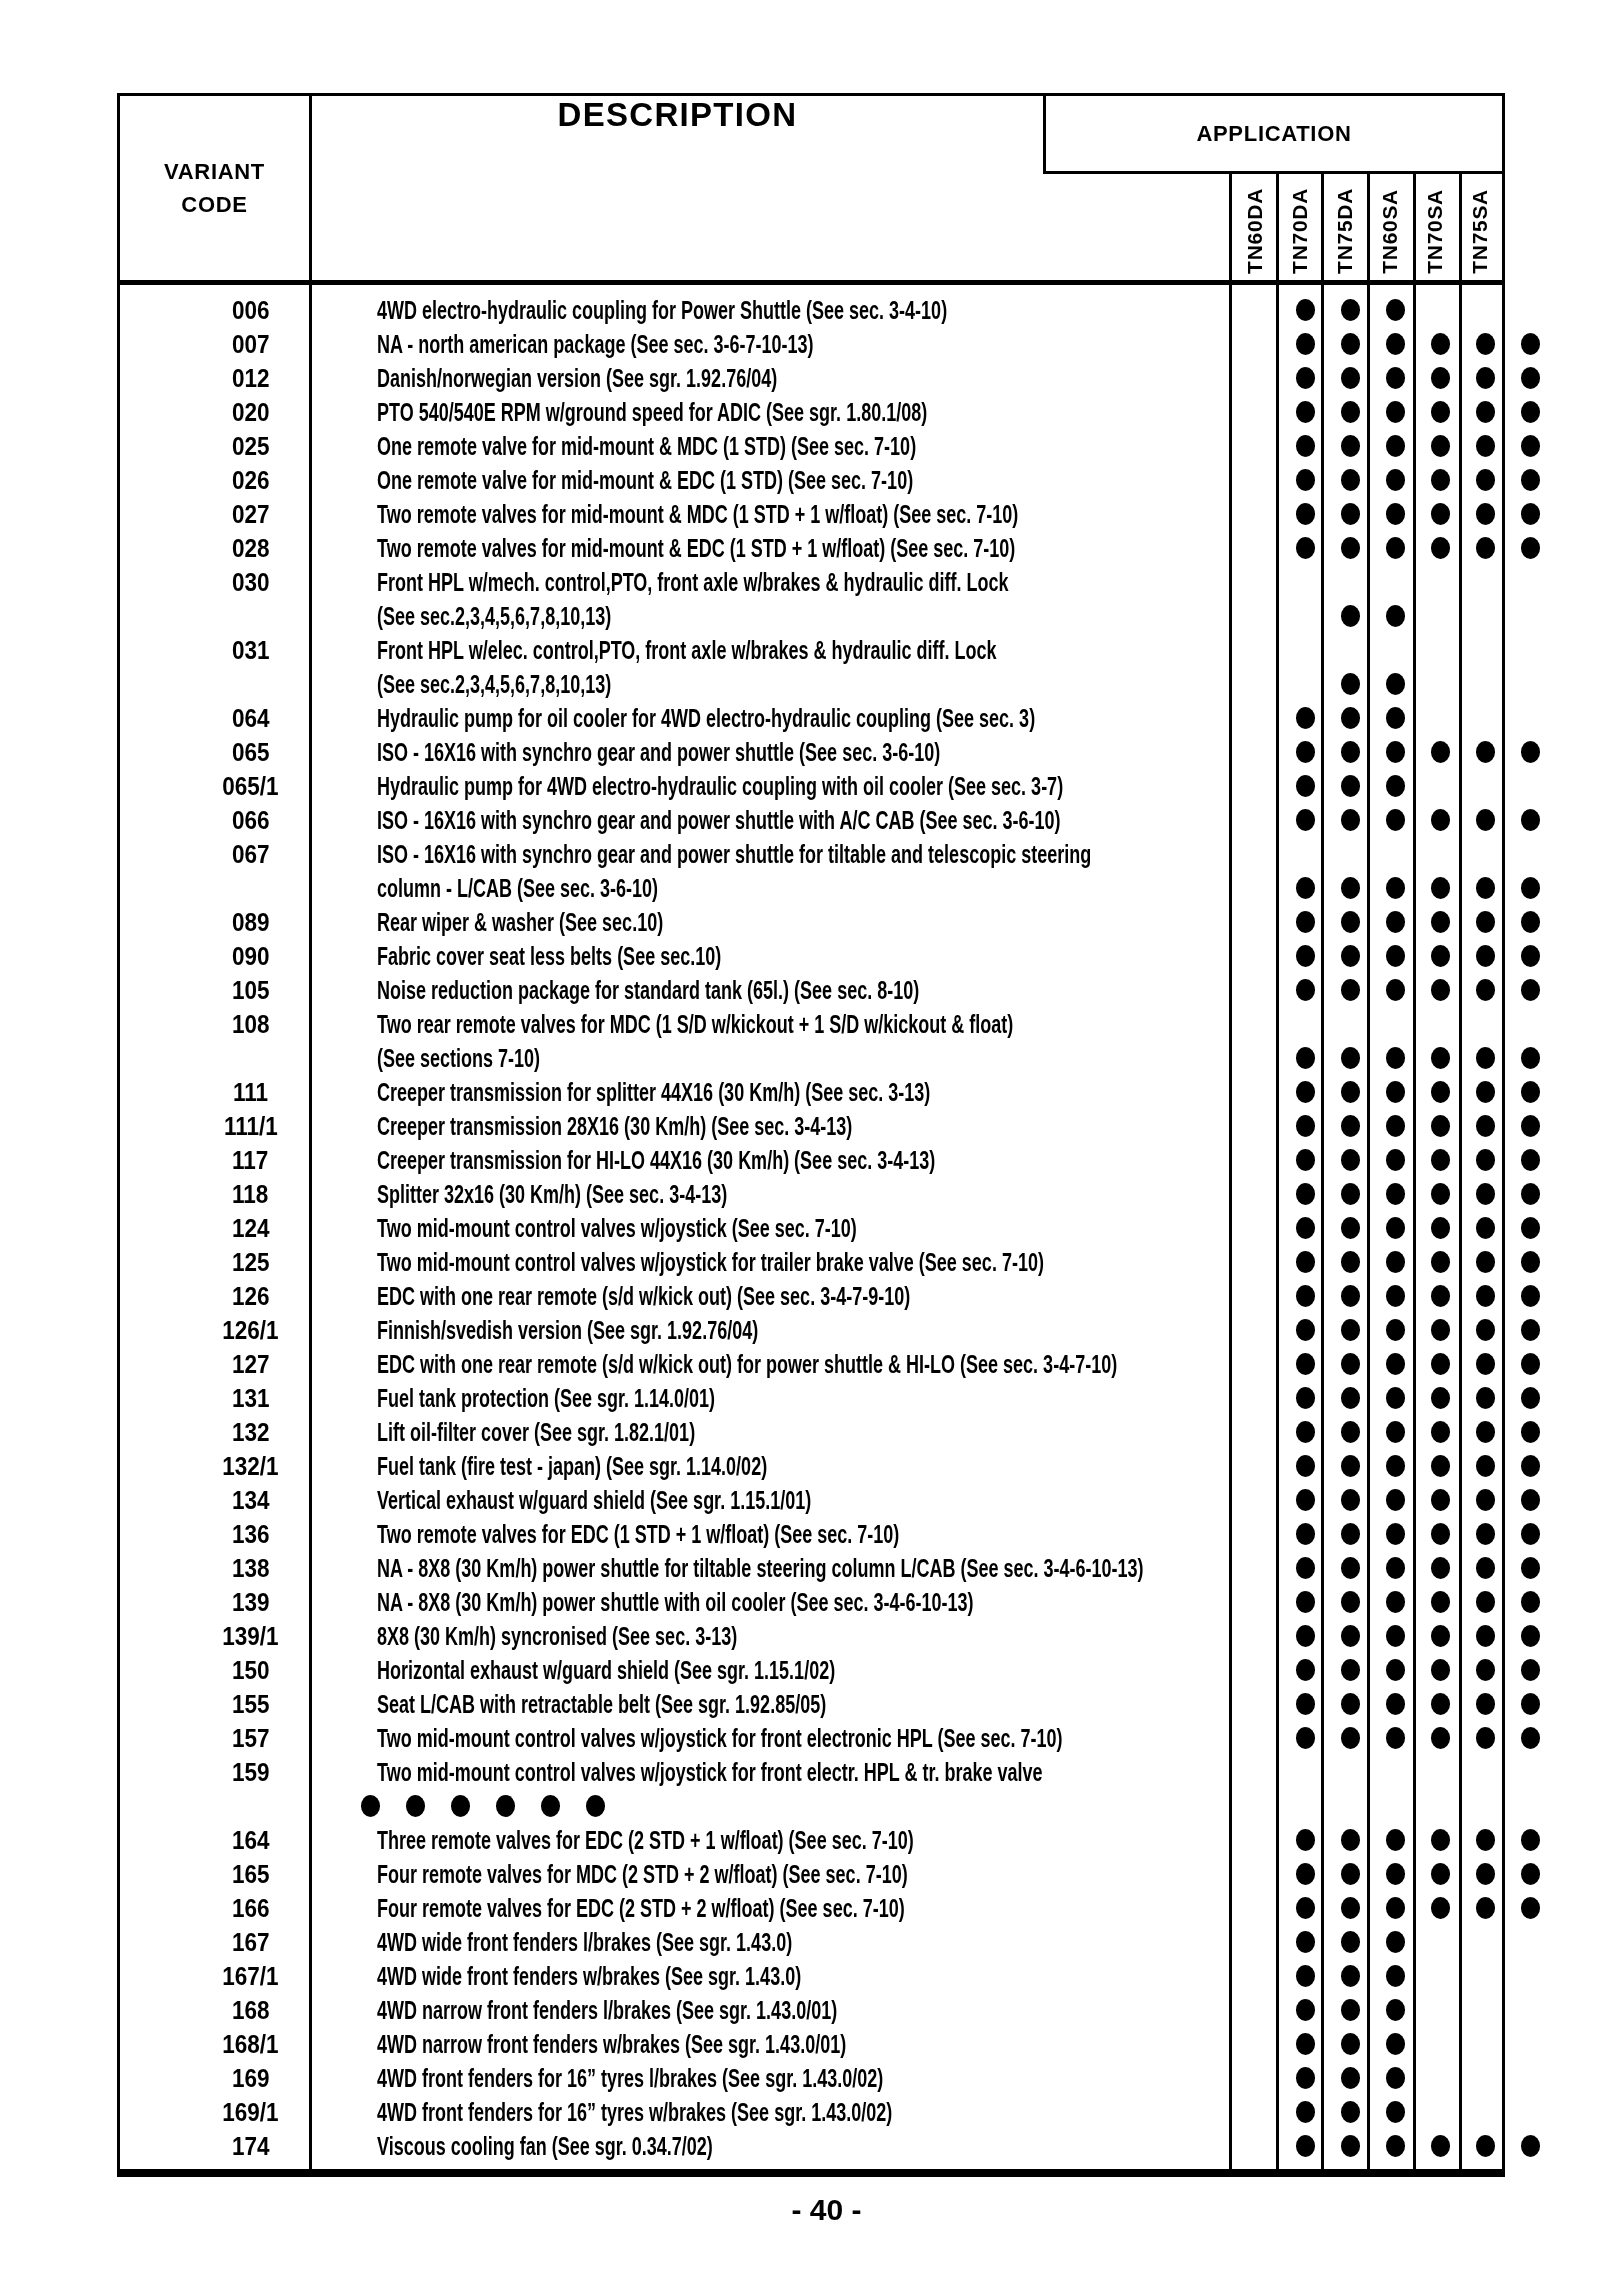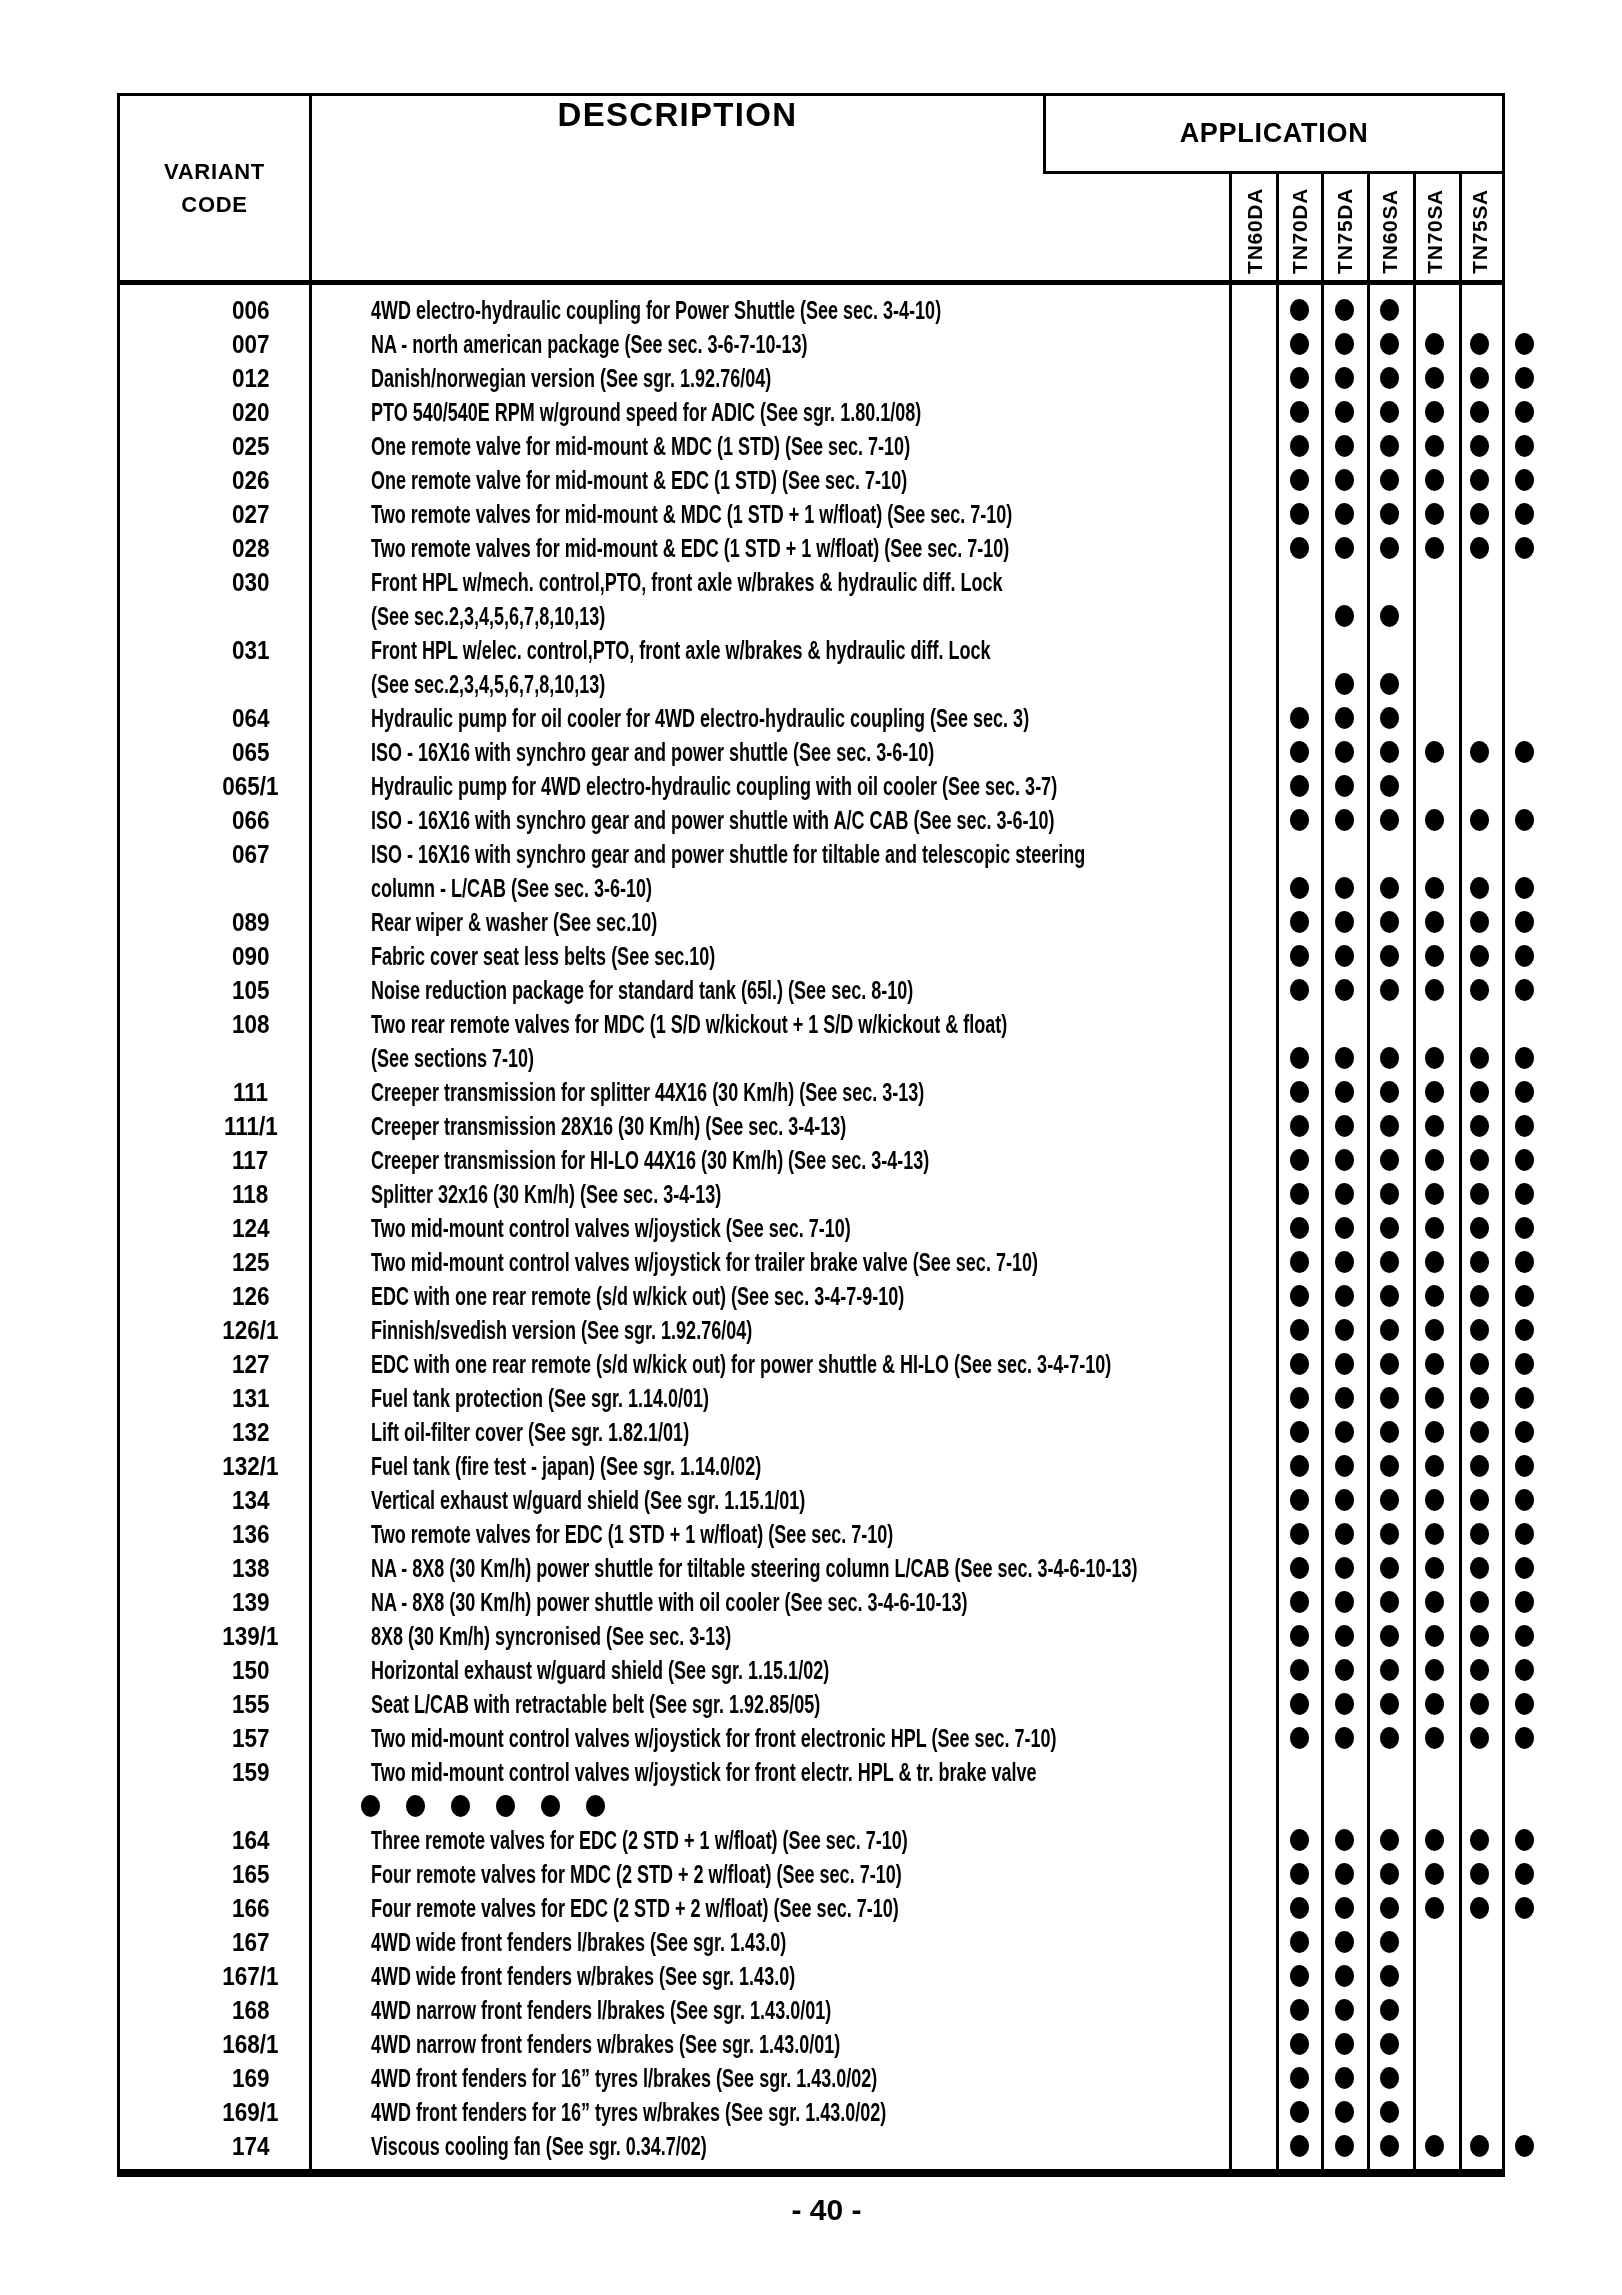--- a/index.html
+++ b/index.html
@@ -15,34 +15,34 @@
   
   .hdr-variant{position:absolute;left:0;top:0;width:189px;height:184px;z-index:1;
        display:flex;flex-direction:column;align-items:center;justify-content:center;
        font-weight:bold;font-size:22px;line-height:1.5;letter-spacing:0.7px;}
   .hdr-desc{position:absolute;left:192px;top:0;width:731px;height:156px;
        display:flex;align-items:flex-start;justify-content:center;
        font-weight:bold;font-size:33px;letter-spacing:1.3px;}
   .app-box{position:absolute;left:923px;top:0;width:459px;height:78px;box-sizing:border-box;
        border-left:3.3px solid #000;border-bottom:3.3px solid #000;background:#fff;z-index:2;
        display:flex;align-items:center;justify-content:center;
-       font-weight:bold;font-size:27px;letter-spacing:0.7px;}
+       font-weight:bold;font-size:22px;letter-spacing:0.7px;}
   .model-labels{position:absolute;left:1112px;top:78px;width:270px;height:106px;
        display:flex;z-index:1;}
   .model-cell{flex:1;display:flex;justify-content:center;align-items:flex-end;padding-bottom:6.5px;}
   .model-cell span{writing-mode:vertical-rl;transform:rotate(180deg);
        font-weight:bold;font-size:21px;letter-spacing:0.7px;}
   .hdr-sep{position:absolute;left:-3.3px;top:184px;width:calc(100% + 6.5px);height:4.6px;
        background:#000;z-index:4;}
   
   .rows{position:absolute;left:0;top:188px;width:100%;padding-top:9.2px;z-index:0;}
   .row{height:34px;display:flex;align-items:center;}
   .c-code{width:189px;flex:none;text-align:center;font-weight:bold;font-size:25px;padding-left:36px;}
   .c-code span{display:inline-block;transform:scaleX(0.9);}
-  .c-desc{width:917px;flex:none;margin-left:12px;padding-left:14px;box-sizing:border-box;
+  .c-desc{width:917px;flex:none;margin-left:18px;padding-left:14px;box-sizing:border-box;
        font-weight:bold;font-size:25px;white-space:nowrap;}
   .c-desc span{display:inline-block;transform:scaleX(0.72);transform-origin:0 50%;}
   .c-apps{width:270px;flex:none;margin-left:3.3px;display:flex;height:100%;}
   .app-cell{flex:1;display:flex;align-items:center;justify-content:center;}
   .dot{width:19px;height:21.6px;border-radius:50%;background:#000;}
   
   .pagenum{position:absolute;left:0;width:100%;top:2193px;text-align:center;
        font-weight:bold;font-size:30px;margin-left:15px;}
 </style>
 </head>

